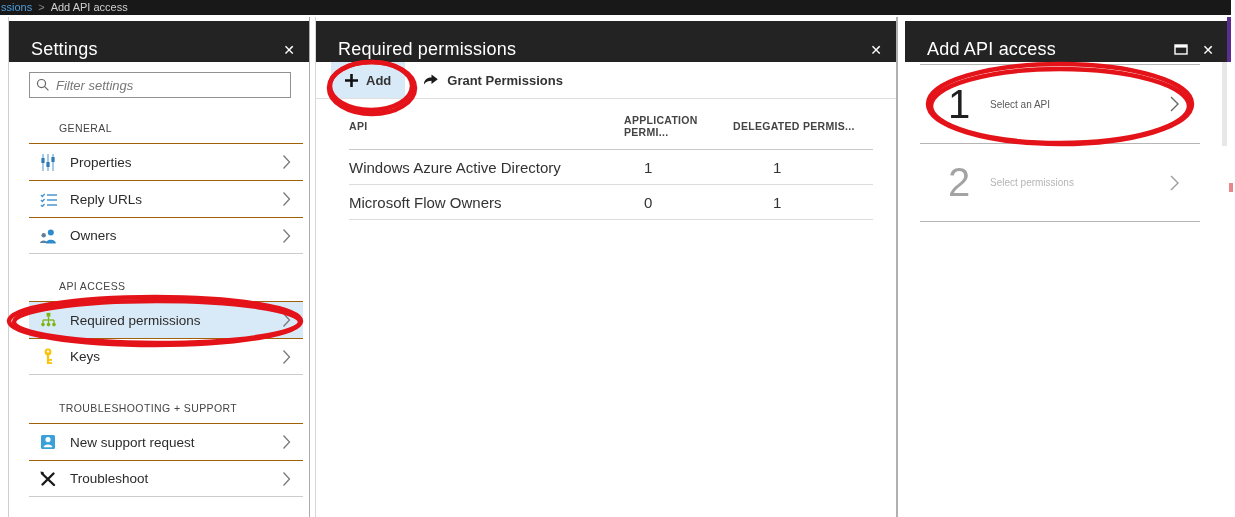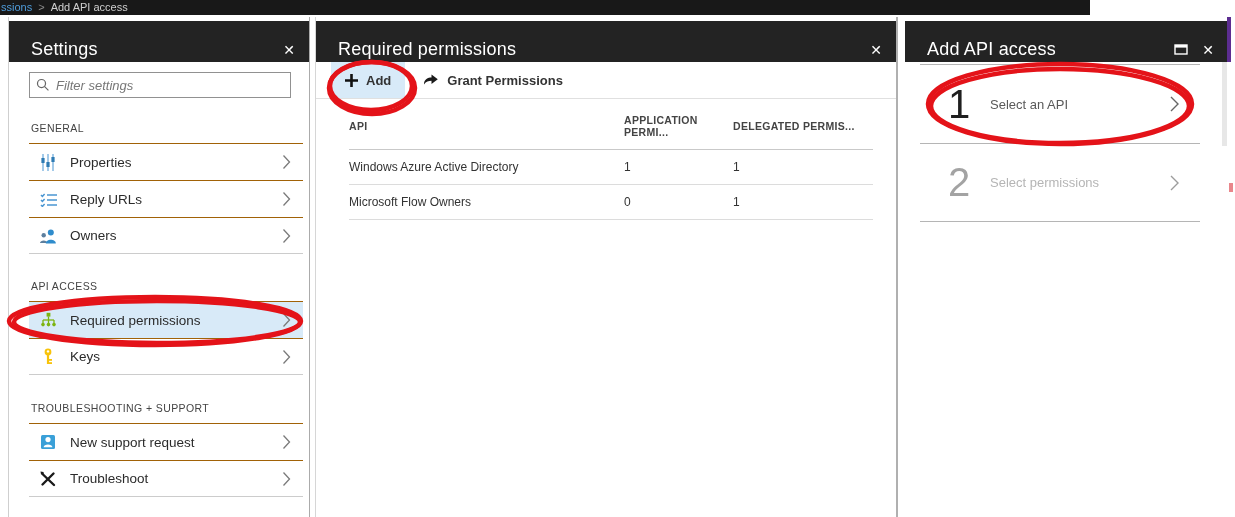--- a/index.html
+++ b/index.html
@@ -1,20 +1,20 @@
 <!DOCTYPE html>
 <html><head>
 <meta charset="utf-8">
 <style>
   * { margin:0; padding:0; box-sizing:border-box; }
   html,body { width:1235px; height:517px; overflow:hidden; background:#fff;
               font-family:"Liberation Sans", sans-serif; }
 
   
-  .crumbbar { position:absolute; left:0; top:0; width:1090px; height:15px;
+  .crumbbar { position:absolute; left:0; top:0; width:1231px; height:15px;
               background:#181818; color:#c9c9c9; font-size:11px; line-height:15px;
               white-space:nowrap; padding-left:1px; }
   .crumb-link { color:#4f9cda; }
   .crumb-sep  { color:#8a8a8a; margin:0 6px; }
   .crumb-cur  { color:#cfcfcf; }
 
   
   .blade { position:absolute; top:17px; height:500px; background:#fff; }
   .blade-header { position:absolute; left:0; top:4px; right:0; height:45px;
                   background:#232323; display:flex; align-items:center;
@@ -30,47 +30,47 @@
 
   
   .filterbox { position:absolute; left:20px; top:10px; width:262px; height:26px;
                border:1px solid #919191; display:flex; align-items:center; padding:12px 6px; gap:6px; }
   .filterbox input { border:none; outline:none; flex:1; font-size:13px;
                      font-family:"Liberation Sans", sans-serif; color:#333; background:transparent; }
   .filterbox input::placeholder { color:#777; font-style:italic; }
 
   .sec { position:absolute; left:20px; right:6px; }
   .sec-label { height:31px; display:flex; align-items:center; font-size:10.5px;
-               color:#444; letter-spacing:.4px; padding-left:2px; }
+               color:#444; letter-spacing:.4px; padding-left:2px;margin-left:28px; }
   .sitem { height:37px; display:flex; align-items:center; gap:13px;
            border-top:1px solid #a16207; padding:0 12px 0 10px; cursor:pointer; }
   .sec .sitem:last-child { border-bottom:1px solid #ccc; }
   .sitem .lbl { font-size:13.5px; color:#2b2b2b; }
   .sitem .chev { margin-left:auto; color:#7a7a7a; display:flex; }
   .sitem.sel { background:#d8eaf8; }
   .icn { width:18px; height:18px; display:flex; align-items:center; justify-content:center; }
 
   
   .toolbar { position:absolute; left:0; right:0; top:0; height:37px;
              border-bottom:1px solid #e0e0e0; display:flex; align-items:stretch; padding-left:15px; }
   .tbtn { display:flex; align-items:center; gap:8px; padding:0 14px; font-size:13px;
           color:#333; cursor:pointer;font-weight:bold; }
   .tbtn.add { background:#d8eaf8; }
   .grid { position:absolute; left:33px; right:23px; top:40px; }
   .grow { display:grid; grid-template-columns:275px 109px 1fr; align-items:center; }
   .ghead { height:48px; font-size:10.5px; font-weight:bold; color:#444;
            letter-spacing:.3px; border-bottom:1px solid #c9c9c9; }
-  .gdata { height:35px; font-size:12px; color:#333; border-bottom:1px solid #dcdcdc; cursor:pointer; }
+  .gdata { height:35px; font-size:15px; color:#333; border-bottom:1px solid #dcdcdc; cursor:pointer;gap:20px; }
 
   
   .steps { position:absolute; left:15px; top:2px; width:280px; }
   .step { height:79px; display:flex; align-items:center; border-top:1px solid #b5b5b5; cursor:pointer; }
   .steps .step:last-child { border-bottom:1px solid #b5b5b5; }
   .step-num { width:52px; font-size:40px; color:#1f1f1f; padding-left:28px; }
-  .step-lbl { font-size:13px; color:#595959; margin-left:18px; }
+  .step-lbl { font-size:10px; color:#595959; margin-left:18px; }
   .step-chev { margin-left:auto; margin-right:20px; color:#666; display:flex; }
   .step.disabled .step-num { color:#a3a3a3; }
   .step.disabled .step-lbl { color:#b5b5b5; }
   .step.disabled .step-chev { color:#9c9c9c; }
 
   .purple-stripe { position:absolute; left:1227px; top:17px; width:4px; height:45px; background:#5c2d91; }
   .scroll-thumb  { position:absolute; left:1222px; top:62px; width:5px; height:84px; background:#e7e7e7; }
   .pink-mark     { position:absolute; left:1229px; top:183px; width:4px; height:9px; background:#e9868b; }
 
   

